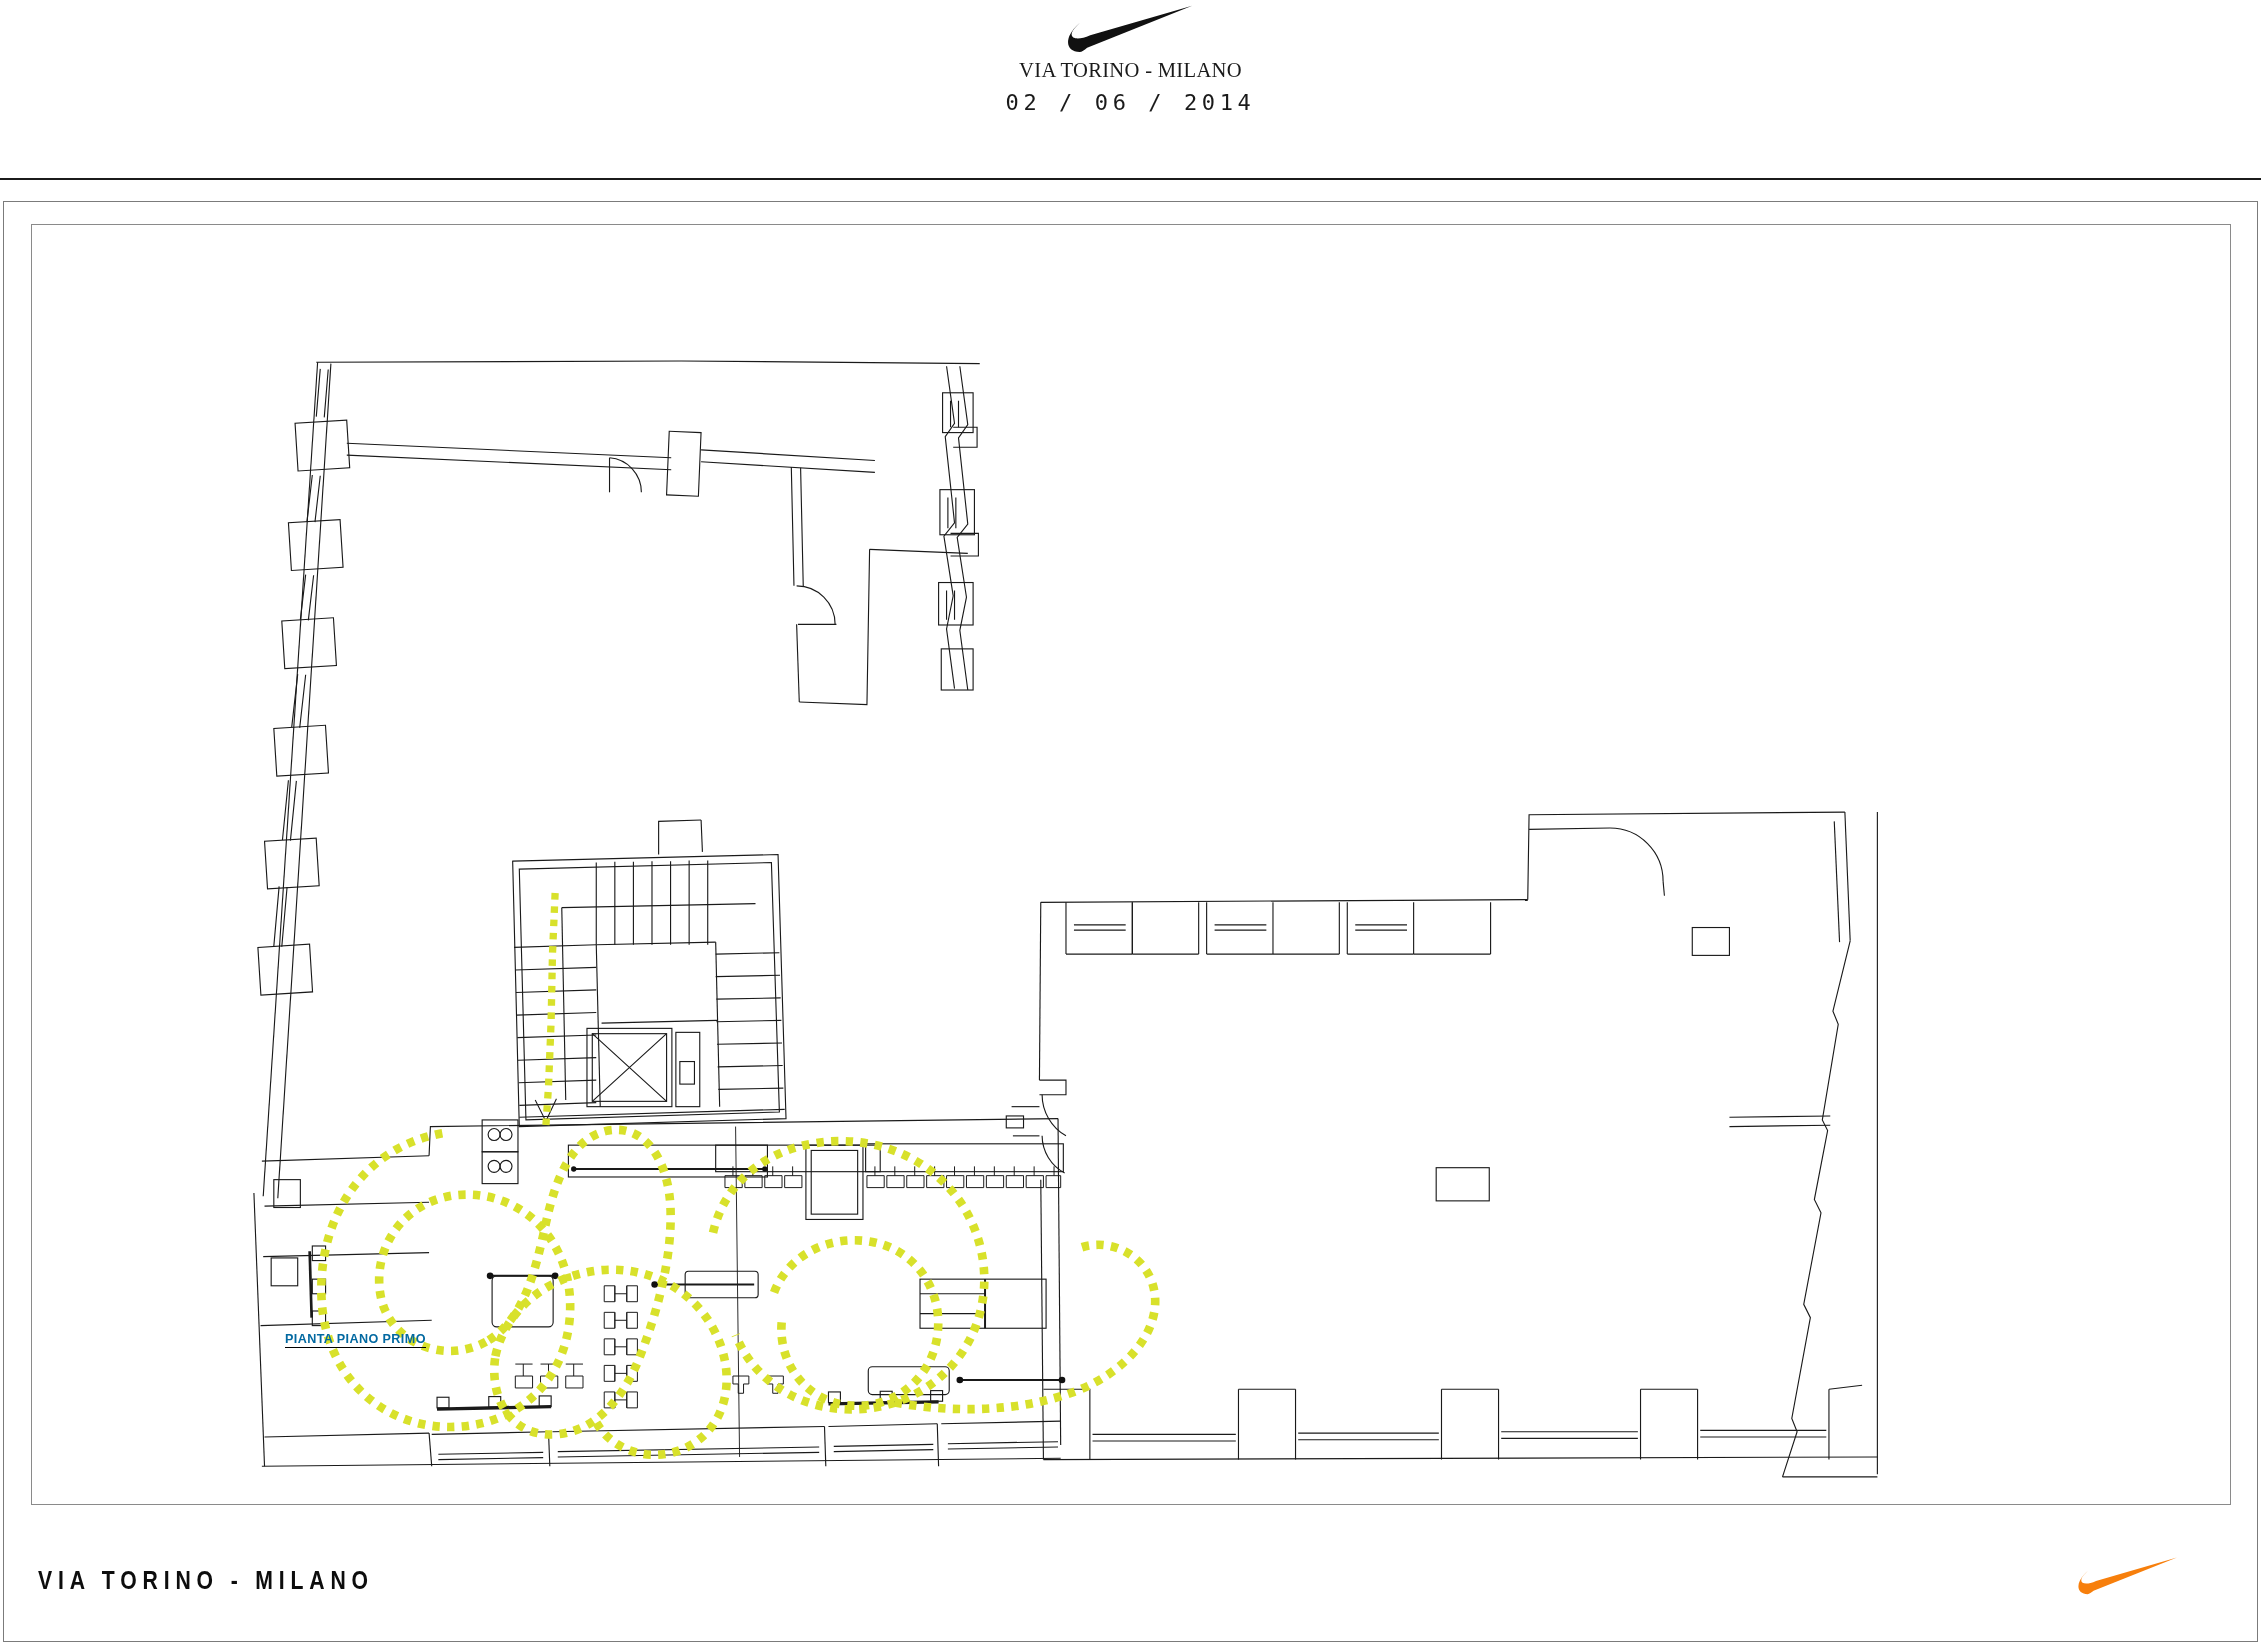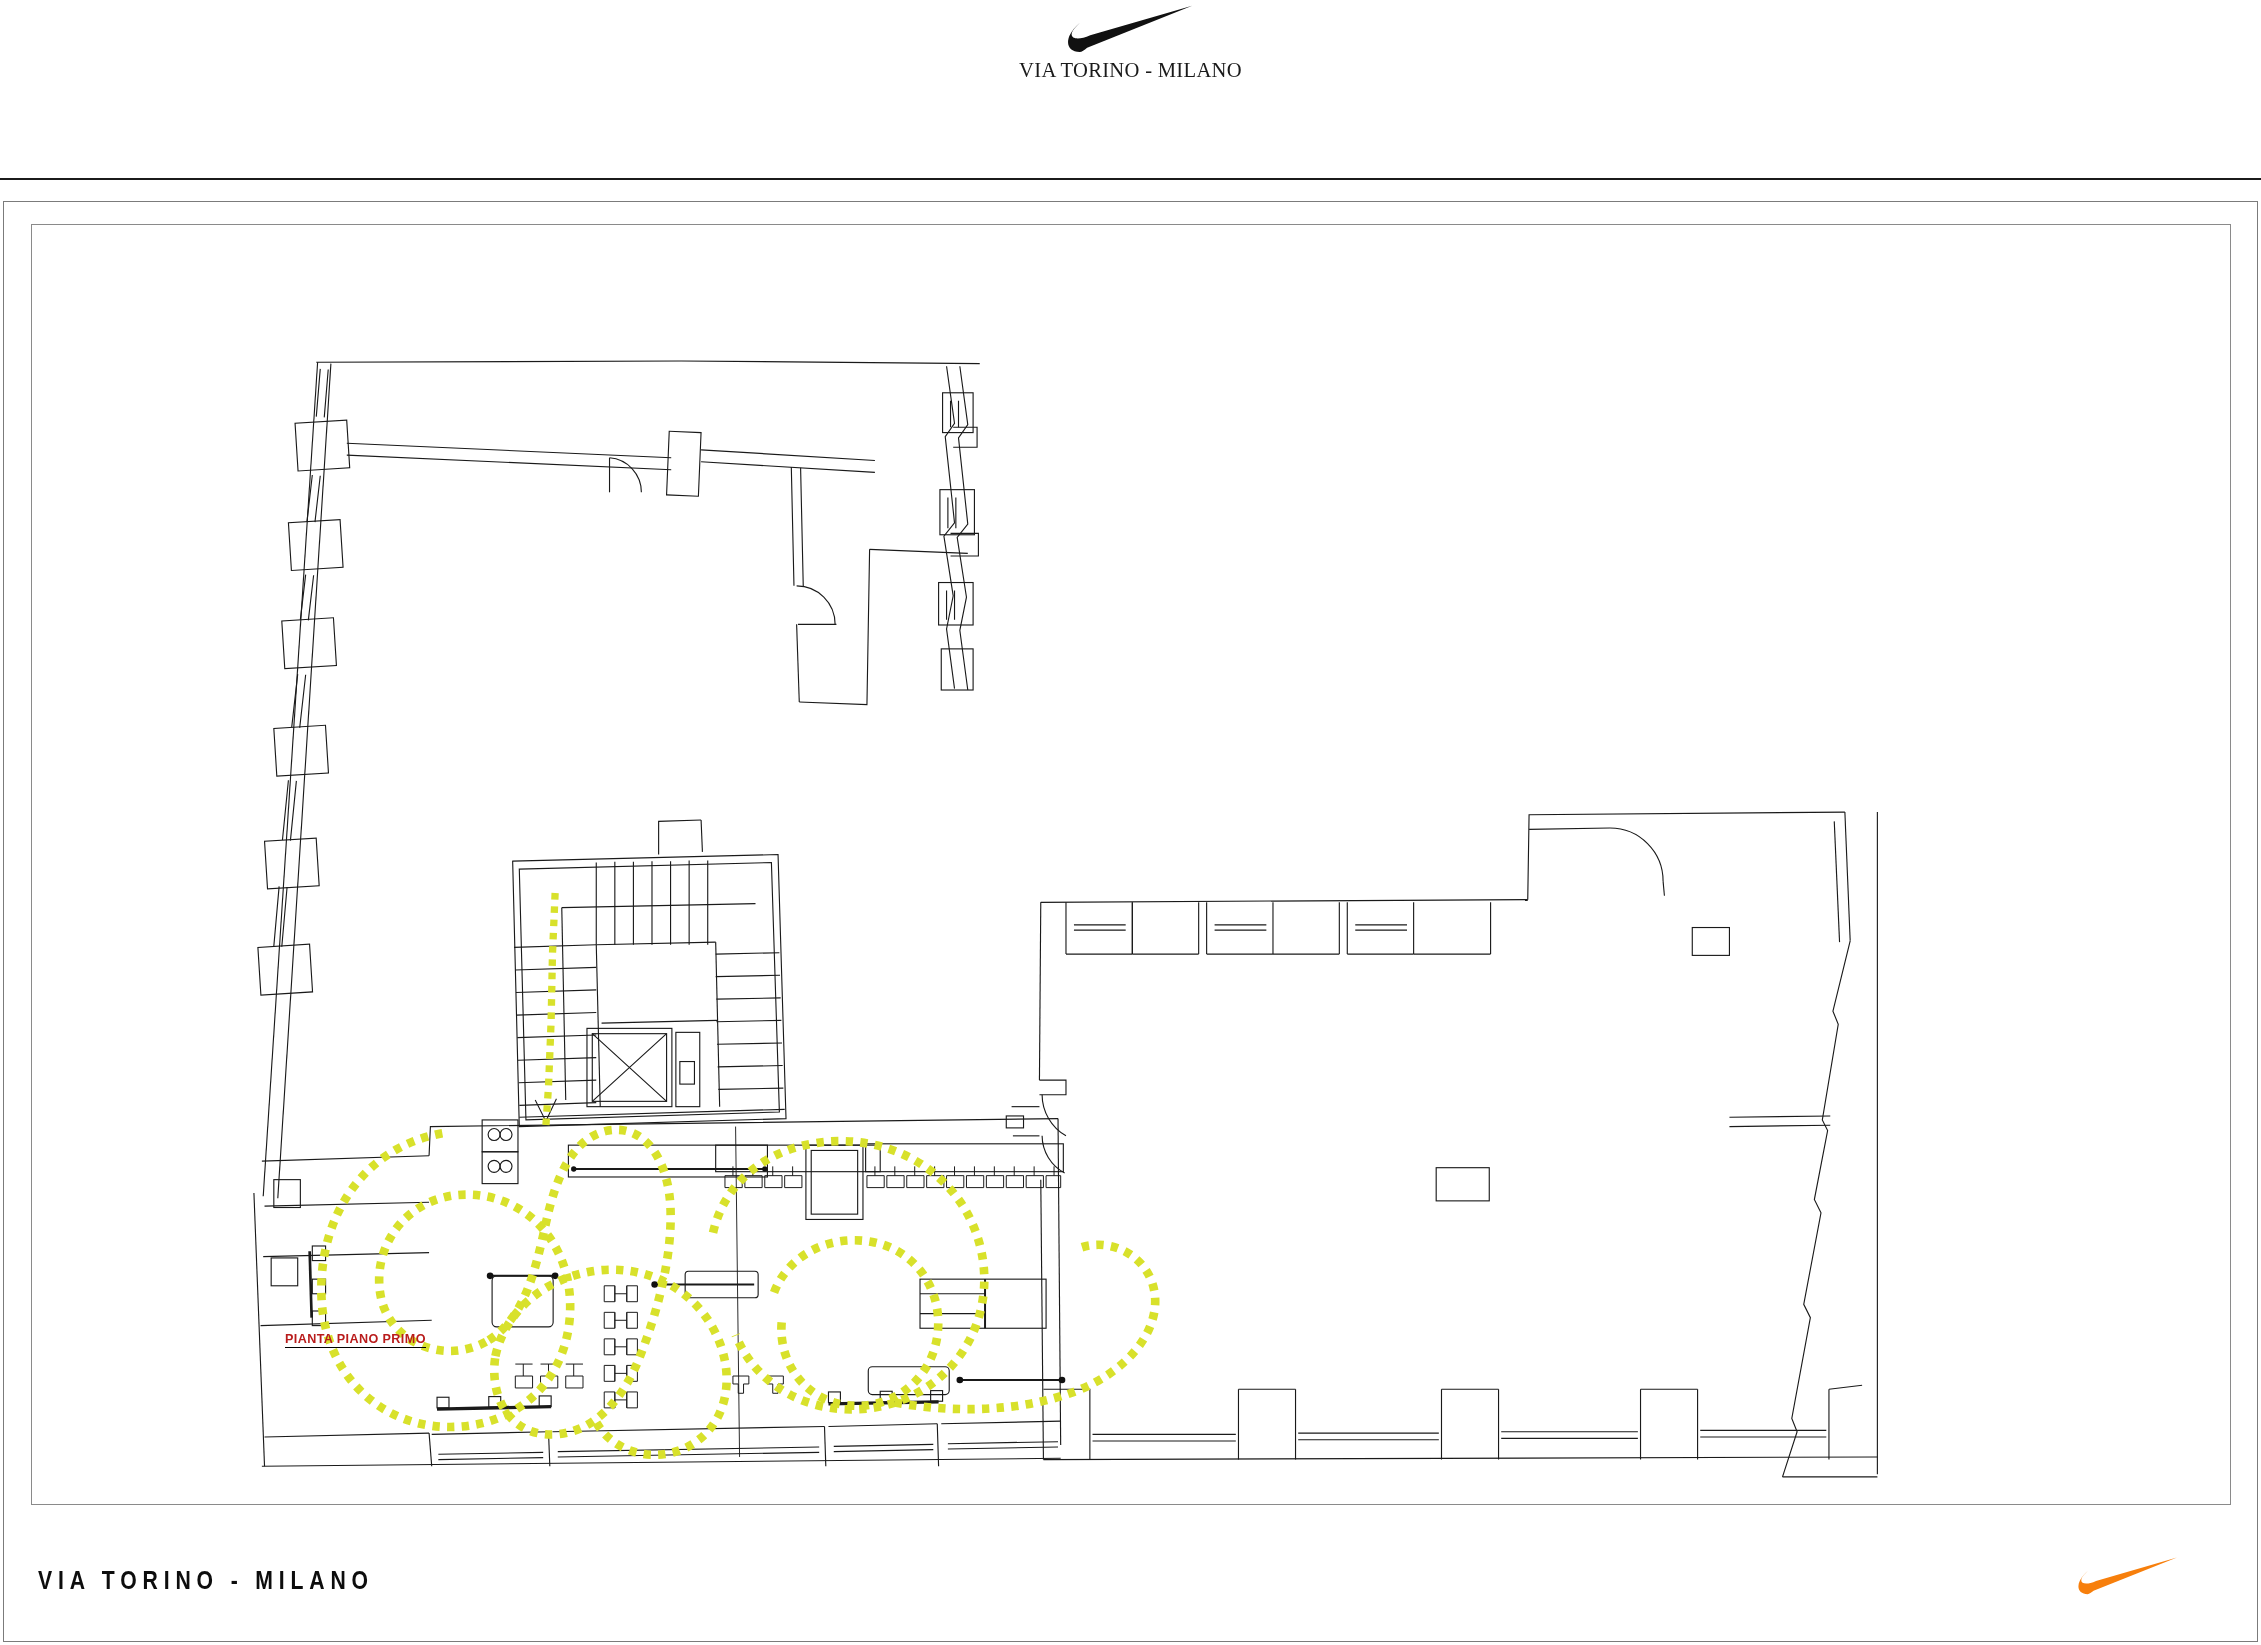--- a/index.html
+++ b/index.html
@@ -86,37 +86,38 @@
     overflow:hidden;
   }
   #plan-svg{position:absolute;left:0;top:0;}
 
   #plan-caption{
     position:absolute;left:285px;top:1332px;
     font-family:"Liberation Sans", sans-serif;
     font-weight:bold;
     font-size:12.6px;
     letter-spacing:0.4px;
-    color:#b91c1c;
+    color:#0369a1;
     border-bottom:1.7px solid #000;
     padding-bottom:1.3px;
     white-space:nowrap;
   }
 </style>
 </head>
 <body>
 
 <div id="header">
   <div id="header-inner">
     <svg class="hdr-swoosh" width="126" height="48" viewBox="0 0 190 72" aria-hidden="true">
       <path d="M18.5 70.5C7.0 70.5 0.8 64.6 0.8 55.6c0-3.4 0.9-7.0 2.7-10.7 3.1-6.3 8.1-12.0 15.6-18.8L14.3 31
                C9.0 35.9 6.2 40.4 6.2 44.0c0 4.2 3.6 6.3 9.3 6.3 5.0 0 11.3-1.6 18.8-5.0L188.0 1.0 29.6 64.1
                C25.2 67.6 21.5 70.5 18.5 70.5z" fill="#111111"></path>
     </svg>
     <div id="header-title">VIA TORINO - MILANO</div>
+    <div id="header-date">02 / 06 / 2014</div>
   </div>
   <div id="header-rule"></div>
 </div>
 
 <div id="sheet-outer"></div>
 <div id="sheet-inner"></div>
 
 <div id="plan-stage">
 <svg id="plan-svg" width="2200" height="1281" viewBox="0 0 3316 1930">
   <defs>

